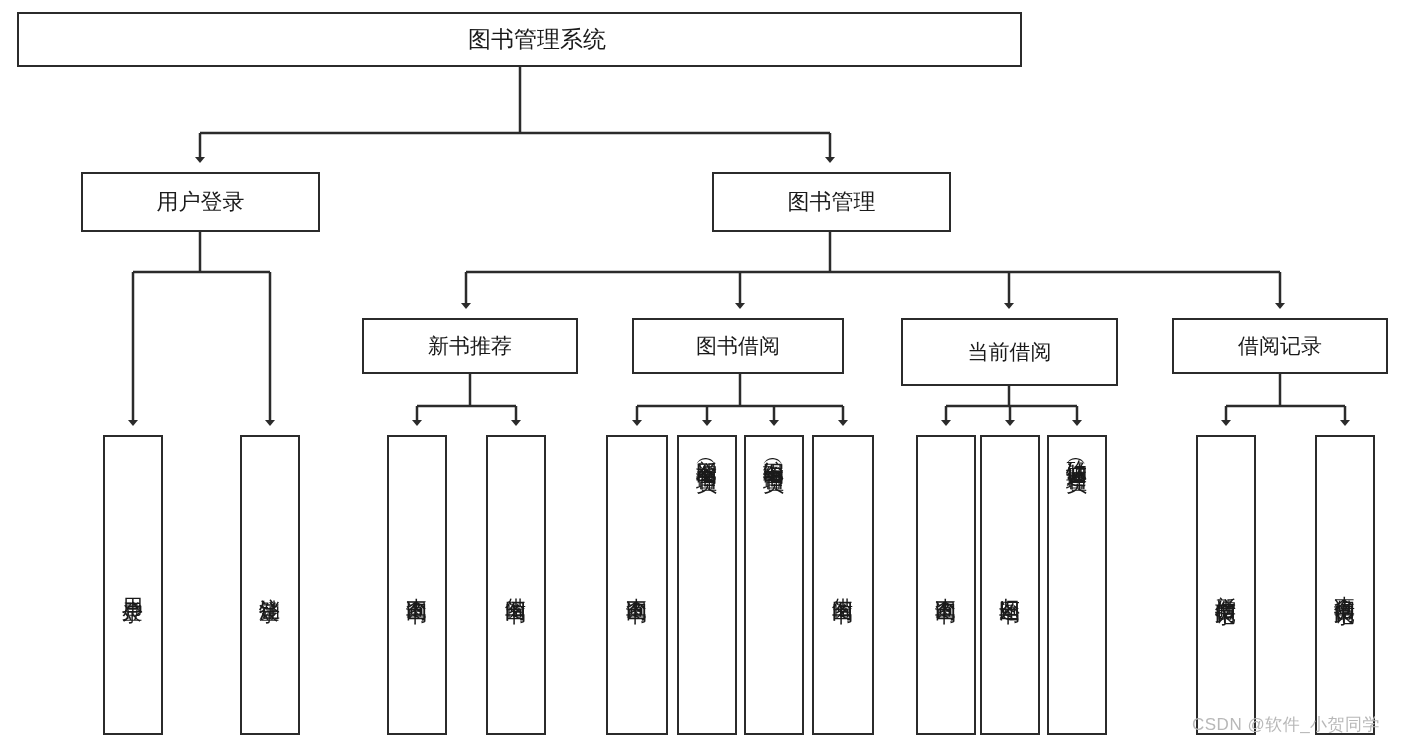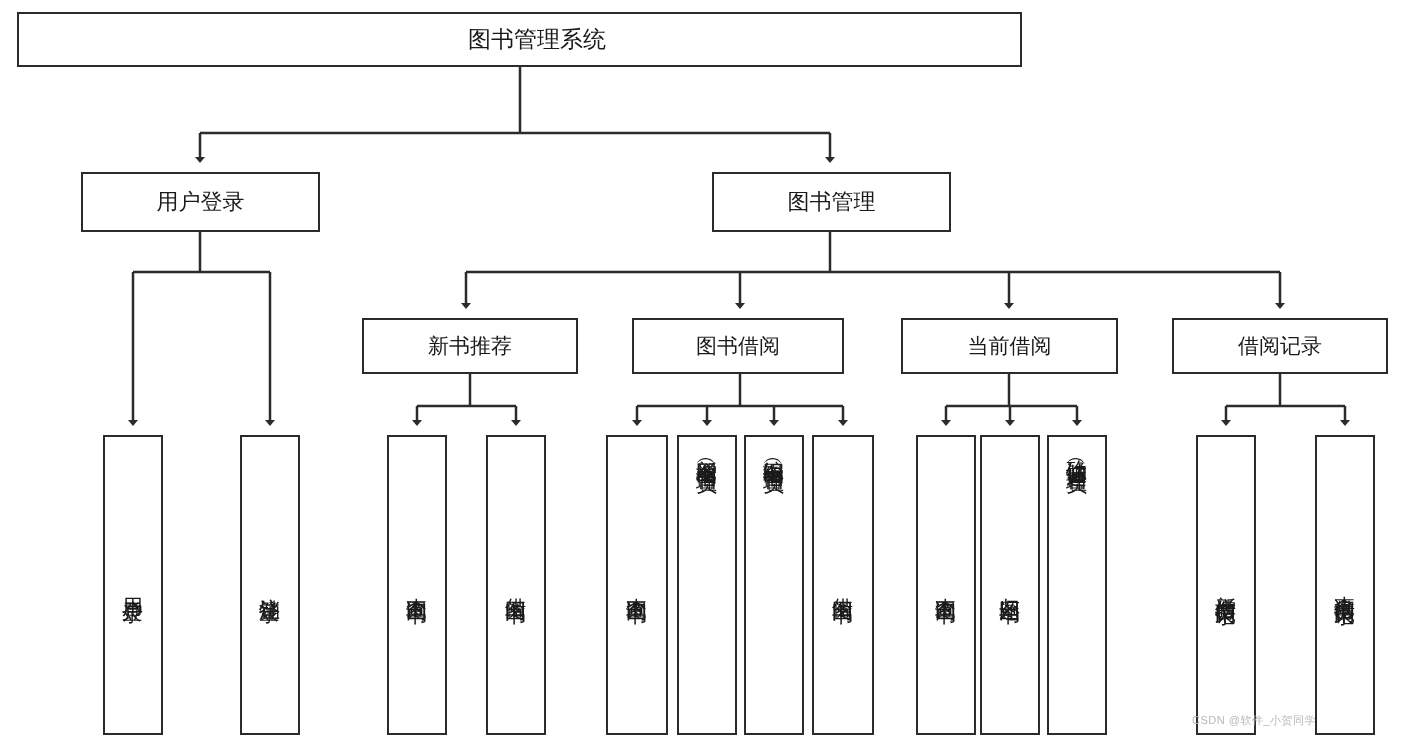--- a/index.html
+++ b/index.html
@@ -57,21 +57,21 @@
   .node.leaf.top-aligned {
     justify-content: flex-start;
   }
   .node-label {
     white-space: pre-line;
     text-align: center;
   }
   .watermark {
     position: absolute;
     color: #b8b8b8;
-    font-size: 11px;
+    font-size: 17px;
     letter-spacing: 0.5px;
     white-space: nowrap;
   }
 </style>
 </head>
 <body>
 
 <div id="canvas">
 
   <svg class="edges" viewBox="0 0 1405 747">
@@ -134,21 +134,21 @@
   <div class="node level-1" style="left:712px; top:172px; width:239px; height:60px;">
     <span class="node-label">图书管理</span>
   </div>
 
   <div class="node level-2" style="left:362px; top:318px; width:216px; height:56px;">
     <span class="node-label">新书推荐</span>
   </div>
   <div class="node level-2" style="left:632px; top:318px; width:212px; height:56px;">
     <span class="node-label">图书借阅</span>
   </div>
-  <div class="node level-2" style="left:901px; top:318px; width:217px; height:56px;">
+  <div class="node level-2" style="left:901px; top:318px; width:217px; height:68px;">
     <span class="node-label">当前借阅</span>
   </div>
   <div class="node level-2" style="left:1172px; top:318px; width:216px; height:56px;justify-content:center;">
     <span class="node-label">借阅记录</span>
   </div>
 
   <div class="node leaf" style="left:103px; top:435px; width:60px; height:300px;">
     <span class="node-label">用户登录</span>
   </div>
   <div class="node leaf" style="left:240px; top:435px; width:60px; height:300px;">

